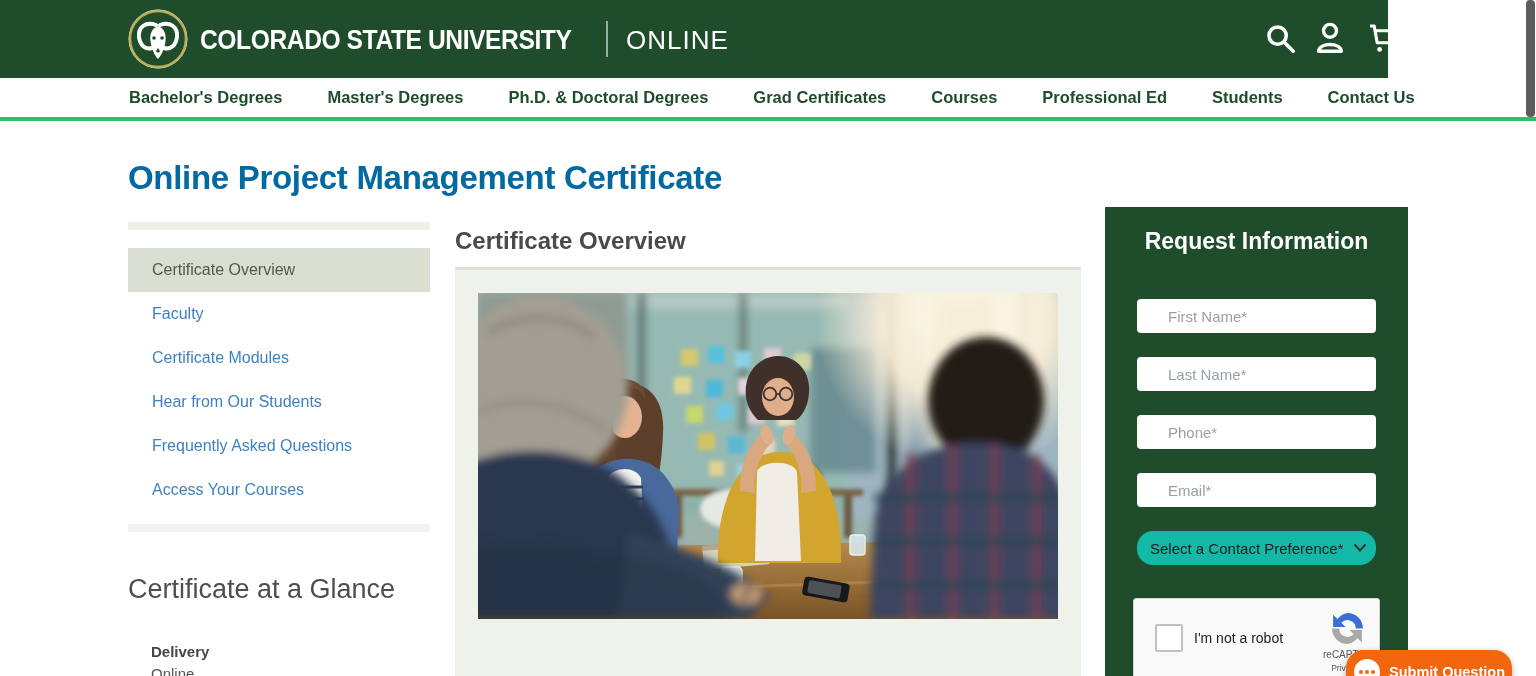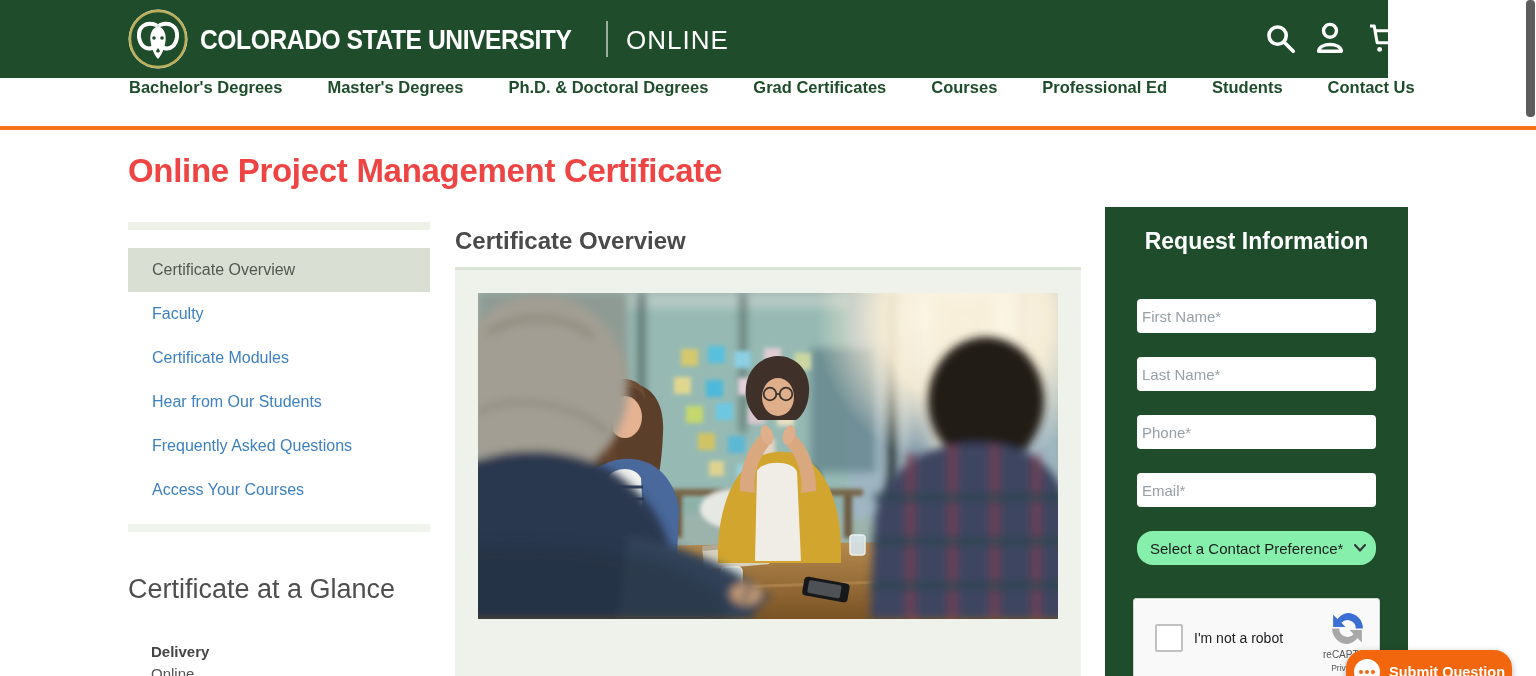--- a/index.html
+++ b/index.html
@@ -18,54 +18,54 @@
   }
   .brand-divider { position:absolute; left:606px; top:21px; width:2px; height:36px; background:rgba(255,255,255,.55); }
   .brand-sub { position:absolute; left:626px; top:25px; color:#fff; font-size:26px; font-weight:500; letter-spacing:1px; }
   .btn { border:none; cursor:pointer; font-weight:bold; font-size:17px; font-family:inherit; }
   .btn-request { position:absolute; left:750px; top:13px; width:222px; height:45px; background:#fff; color:#EE7220; }
   .btn-apply   { position:absolute; left:1000px; top:13px; width:224px; height:45px; background:#E86923; color:#fff; }
   .hdr-icon { position:absolute; top:19px; width:36px; height:38px; cursor:pointer; }
   .hdr-icon svg { width:100%; height:100%; }
   
   .nav {
-    position:absolute; top:78px; left:0; width:1536px; height:52px; background:#fff;
-    border-bottom:4px solid #f97316; display:flex; align-items:flex-start; padding-left:129px; gap:45px;
+    position:absolute; top:78px; left:0; width:1536px; height:43px; background:#fff;
+    border-bottom:4px solid #22c55e; display:flex; align-items:center; padding-left:129px; gap:45px;
   }
   .nav-item { color:#1E4D2B; font-weight:bold; font-size:16.5px; white-space:nowrap; cursor:pointer; }
   
   .scroll-thumb { position:absolute; right:1px; top:0; width:9px; height:117px; background:#5d5d5d; border-radius:4px; z-index:60; }
   
-  .page-title { position:absolute; left:128px; top:152px; font-size:33px; font-weight:bold; color:#ef4444; letter-spacing:-0.3px; }
+  .page-title { position:absolute; left:128px; top:159px; font-size:33px; font-weight:bold; color:#0369a1; letter-spacing:-0.3px; }
   
   .sidebar { position:absolute; left:128px; top:222px; width:302px; }
   .sb-cap { height:8px; background:#EDF1E8; }
   .sb-spacer { height:18px; }
   .sb-item { height:44px; display:flex; align-items:center; padding-left:24px; font-size:16px; color:#3E81C2; cursor:pointer; }
   .sb-item.active { background:#D9DFD3; color:#51594F; cursor:default; }
   .sb-foot { height:8px; background:#F1F4EC; margin-top:12px; }
   .glance-heading { position:absolute; left:128px; top:574px; font-size:27px; font-weight:400; color:#4E4E4E;text-align:right; }
   .glance-label { position:absolute; left:151px; top:643px; font-size:15px; font-weight:bold; color:#454545; }
   .glance-value { position:absolute; left:151px; top:665px; font-size:15px; color:#555; }
   
   .overview-heading { position:absolute; left:455px; top:227px; font-size:24px; font-weight:bold; color:#4A4A4A; }
   .content-box { position:absolute; left:455px; top:267px; width:626px; height:440px; background:#EFF2EB; border-top:3px solid #DCE3D7; }
   .photo-wrap { position:absolute; left:23px; top:23px; width:580px; height:326px; overflow:hidden; }
   .photo-wrap svg { display:block; width:580px; height:326px; }
   
   .form-panel { position:absolute; left:1105px; top:207px; width:303px; height:500px; background:#1F4D2B; }
   .form-title { position:absolute; left:0; top:21px; width:100%; text-align:center; color:#fff; font-weight:bold; font-size:23px; }
   .f-field { position:absolute; left:32px; width:239px; height:34px; }
   .f-field input {
-    width:100%; height:100%; border:none; border-radius:4px; padding:0 5px;
+    width:100%; height:100%; border:none; border-radius:4px; padding:0 31px;
     font-size:15px; color:#333; font-family:inherit; outline:none;
   }
   .f-field input::placeholder { color:#97A0A6; opacity:1; }
   .f-select {
-    position:absolute; left:32px; width:239px; height:34px; background:#86efac; border-radius:16px;
+    position:absolute; left:32px; width:239px; height:34px; background:#14b8a6; border-radius:16px;
     display:flex; align-items:center; padding:0 10px 0 13px; cursor:pointer;
   }
   .f-select-value { font-size:15px; color:#1c1c1c; flex:1; white-space:nowrap; }
   .recaptcha {
     position:absolute; left:28px; top:391px; width:247px; height:100px;
     background:#F9F9F9; border:1px solid #D6D6D6; border-radius:3px; box-shadow:0 1px 3px rgba(0,0,0,.18);
   }
   .rc-checkbox { position:absolute; left:21px; top:25px; width:28px; height:28px; background:#fff; border:2px solid #C1C1C1; border-radius:2px; cursor:pointer; }
   .rc-label { position:absolute; left:60px; top:31px; font-size:14px; color:#202124; }
   .rc-logo { position:absolute; right:13px; top:11px; width:37px; height:37px; }

